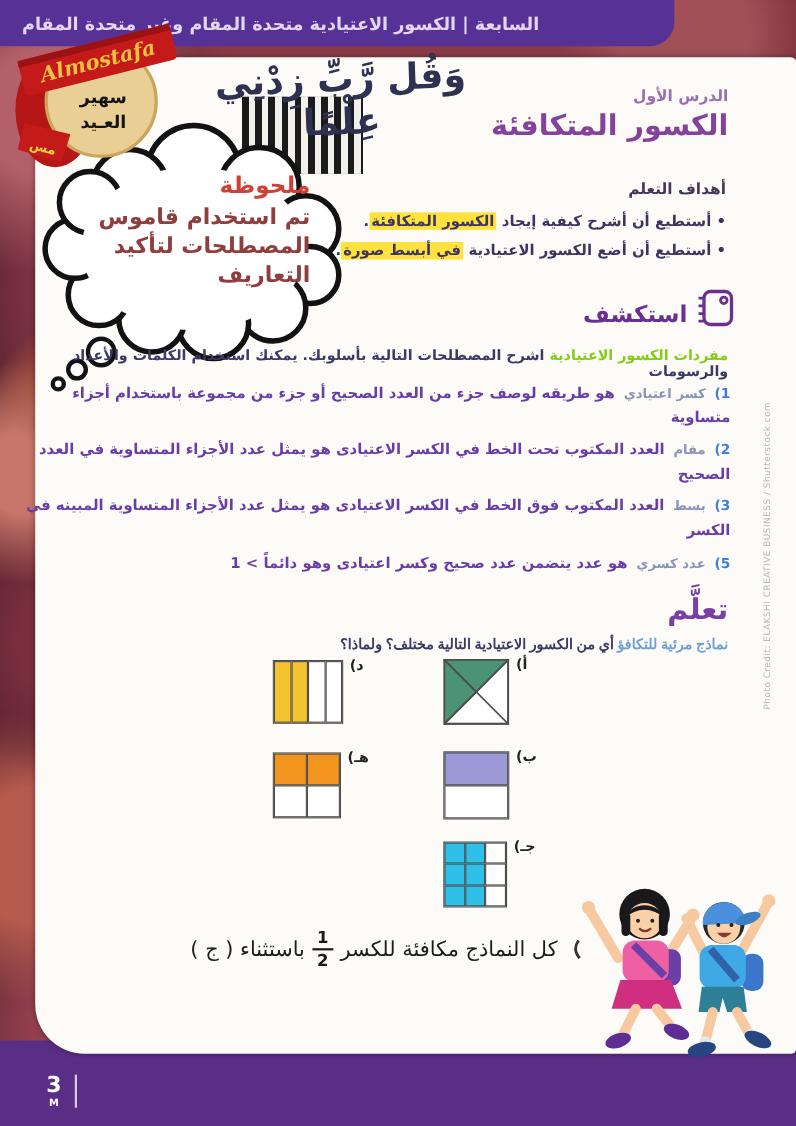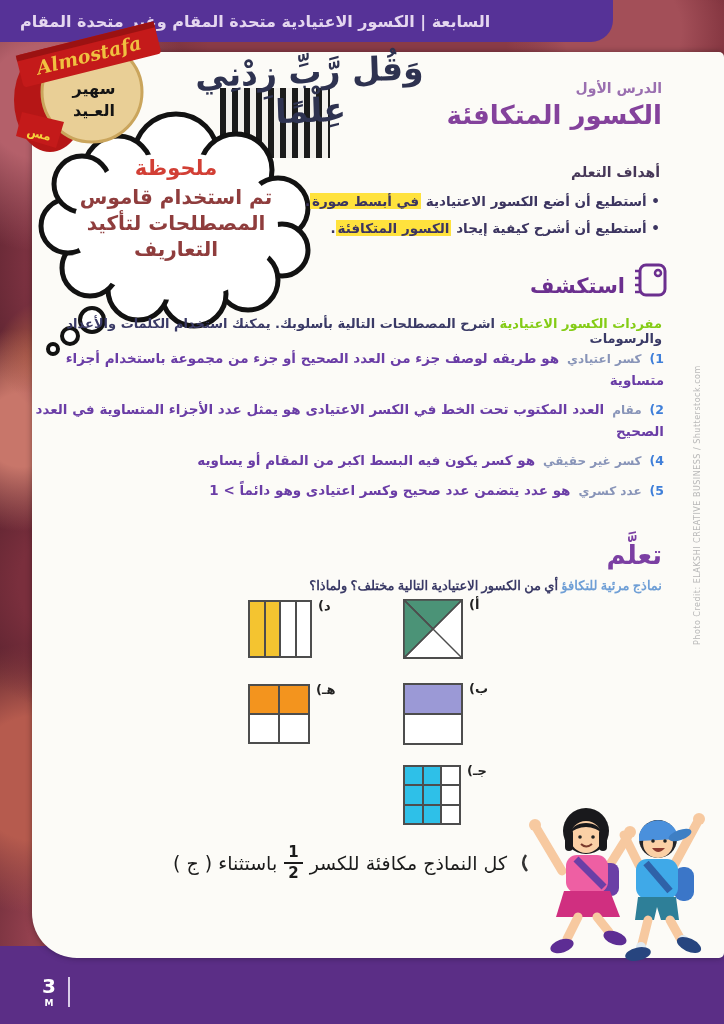--- a/index.html
+++ b/index.html
@@ -42,21 +42,21 @@
   .page-title { position:absolute; right:62px; top:100px; color:#84429c; font-weight:bold;
                 font-size:26px; z-index:4; direction:rtl; }
 
   
   .ornament { position:absolute; left:220px; top:88px; width:110px; height:70px; z-index:3;
               background:repeating-linear-gradient(90deg,#1b1b1b 0 6px,#f2f0ec 6px 12px),
                          repeating-linear-gradient(0deg,rgba(27,27,27,.65) 0 5px,transparent 5px 11px); }
 
   .bubble-svg { position:absolute; left:26px; top:108px; width:292px; height:252px; z-index:4; }
   .bubble-text { position:absolute; left:70px; top:156px; width:212px; z-index:5;
-                 text-align:center; direction:rtl; }
+                 direction:rtl; }
   .bubble-text .note-title { color:#d23f35; font-weight:bold; font-size:21px; margin-bottom:4px; }
   .bubble-text .note-body { color:#8f3d3d; font-weight:bold; font-size:20px; line-height:1.3; }
 
   .objectives-h { position:absolute; right:64px; top:164px; color:#463758; font-weight:bold;
                   font-size:14px; z-index:4; direction:rtl; }
   .objectives { position:absolute; right:64px; top:188px; width:340px; z-index:4;
                 direction:rtl; color:#3c3560; font-weight:bold; font-size:13.5px; line-height:2.0; }
   .objectives .row { white-space:nowrap; }
   .hl { background:#ffe23d; padding:0 2px; }
 
@@ -167,25 +167,25 @@
 </svg>
 <div class="bubble-text">
   <div class="note-title">ملحوظة</div>
   <div class="note-body">تم استخدام قاموس المصطلحات لتأكيد التعاريف</div>
 </div>
 
 <div class="objectives-h">أهداف التعلم</div>
 <div class="objectives">
   <div class="row">
     <span>•</span>
-    <span>أستطيع أن أضع الكسور الاعتيادية </span><span class="hl">في أبسط صورة</span><span>.</span>
+    <span>أستطيع أن أشرح كيفية إيجاد </span><span class="hl">الكسور المتكافئة</span><span>.</span>
   </div>
   <div class="row">
     <span>•</span>
-    <span>أستطيع أن أشرح كيفية إيجاد </span><span class="hl">الكسور المتكافئة</span><span>.</span>
+    <span>أستطيع أن أضع الكسور الاعتيادية </span><span class="hl">في أبسط صورة</span><span>.</span>
   </div>
 </div>
 
 <div class="explore-h">
   <svg width="34" height="36" viewBox="0 0 34 36">
     <rect x="6" y="3" width="25" height="30" rx="6" fill="none" stroke="#6b2f8f" stroke-width="3"></rect>
     <circle cx="24" cy="11" r="3" fill="none" stroke="#6b2f8f" stroke-width="2.5"></circle>
     <g stroke="#6b2f8f" stroke-width="2.5" fill="none">
       <path d="M6 9 H1"></path>
         <path d="M6 16 H1"></path>
@@ -205,23 +205,23 @@
     <span class="num">1)</span>
     <span class="term">كسر اعتيادي</span>
     <span class="def">هو طريقه لوصف جزء من العدد الصحيح أو جزء من مجموعة باستخدام أجزاء متساوية</span>
   </div>
   <div class="item">
     <span class="num">2)</span>
     <span class="term">مقام</span>
     <span class="def">العدد المكتوب تحت الخط في الكسر الاعتيادى هو يمثل عدد الأجزاء المتساوية في العدد الصحيح</span>
   </div>
   <div class="item">
-    <span class="num">4)</span>
-    <span class="term">كسر غير حقيقي</span>
-    <span class="def">هو كسر يكون فيه البسط اكبر من المقام أو يساويه</span>
+    <span class="num">3)</span>
+    <span class="term">بسط</span>
+    <span class="def">العدد المكتوب فوق الخط في الكسر الاعتيادى هو يمثل عدد الأجزاء المتساوية المبينه في الكسر</span>
   </div>
   <div class="item">
     <span class="num">5)</span>
     <span class="term">عدد كسري</span>
     <span class="def">هو عدد يتضمن عدد صحيح وكسر اعتيادى وهو دائماً &gt; 1</span>
   </div>
 </div>
 
 <div class="learn-h">تعلَّم</div>
 <div class="learn-line">

